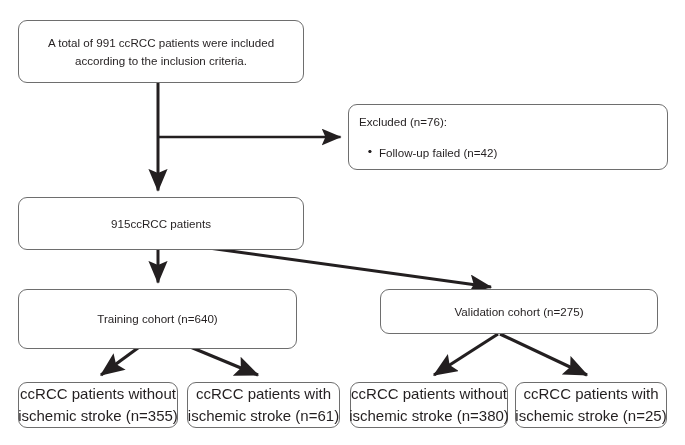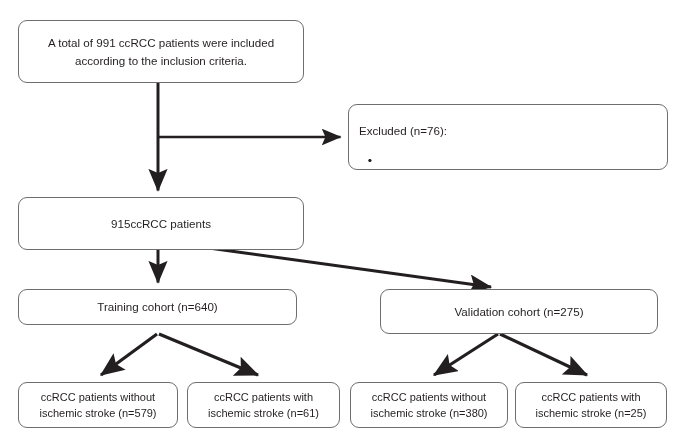--- a/index.html
+++ b/index.html
@@ -97,36 +97,36 @@
     top: 197px;
     width: 286px;
     height: 53px;
     padding: 0 10px;
   }
   
   #node-training {
     left: 18px;
     top: 289px;
     width: 279px;
-    height: 36px;
+    height: 60px;
     padding: 0 10px;
   }
   #node-validation {
     left: 380px;
     top: 289px;
     width: 278px;
     height: 45px;
     padding: 0 10px;
   }
   
   .leaf {
     top: 382px;
     height: 46px;
     padding: 0 9px;
-    font-size: 11px;
+    font-size: 15px;
     line-height: 1.5;
   }
   #node-train-without { left: 18px;  width: 160px; }
   #node-train-with    { left: 187px; width: 153px; }
   #node-val-without   { left: 350px; width: 158px; }
   #node-val-with      { left: 515px; width: 152px; }
 </style>
 </head>
 <body>
 
@@ -160,39 +160,40 @@
   </div>
 
   <div class="node left" id="node-excluded">
     <span class="excl-title">Excluded (n=76):</span>
     <ul class="excl-list">
       <li>
         <span class="bullet">•</span>
       </li>
       <li>
         <span class="bullet">•</span>
+        <span>Follow-up failed (n=42)</span>
       </li>
     </ul>
   </div>
 
   <div class="node center" id="node-remaining">
     <span class="node-line">915ccRCC patients</span>
   </div>
 
   <div class="node center" id="node-training">
     <span class="node-line">Training cohort (n=640)</span>
   </div>
 
   <div class="node center" id="node-validation">
     <span class="node-line">Validation cohort (n=275)</span>
   </div>
 
   <div class="node center leaf" id="node-train-without">
     <span class="node-line">ccRCC patients without</span>
-    <span class="node-line">ischemic stroke (n=579)</span>
+    <span class="node-line">ischemic stroke (n=355)</span>
   </div>
 
   <div class="node center leaf" id="node-train-with">
     <span class="node-line">ccRCC patients with</span>
     <span class="node-line">ischemic stroke (n=61)</span>
   </div>
 
   <div class="node center leaf" id="node-val-without">
     <span class="node-line">ccRCC patients without</span>
     <span class="node-line">ischemic stroke (n=380)</span>

